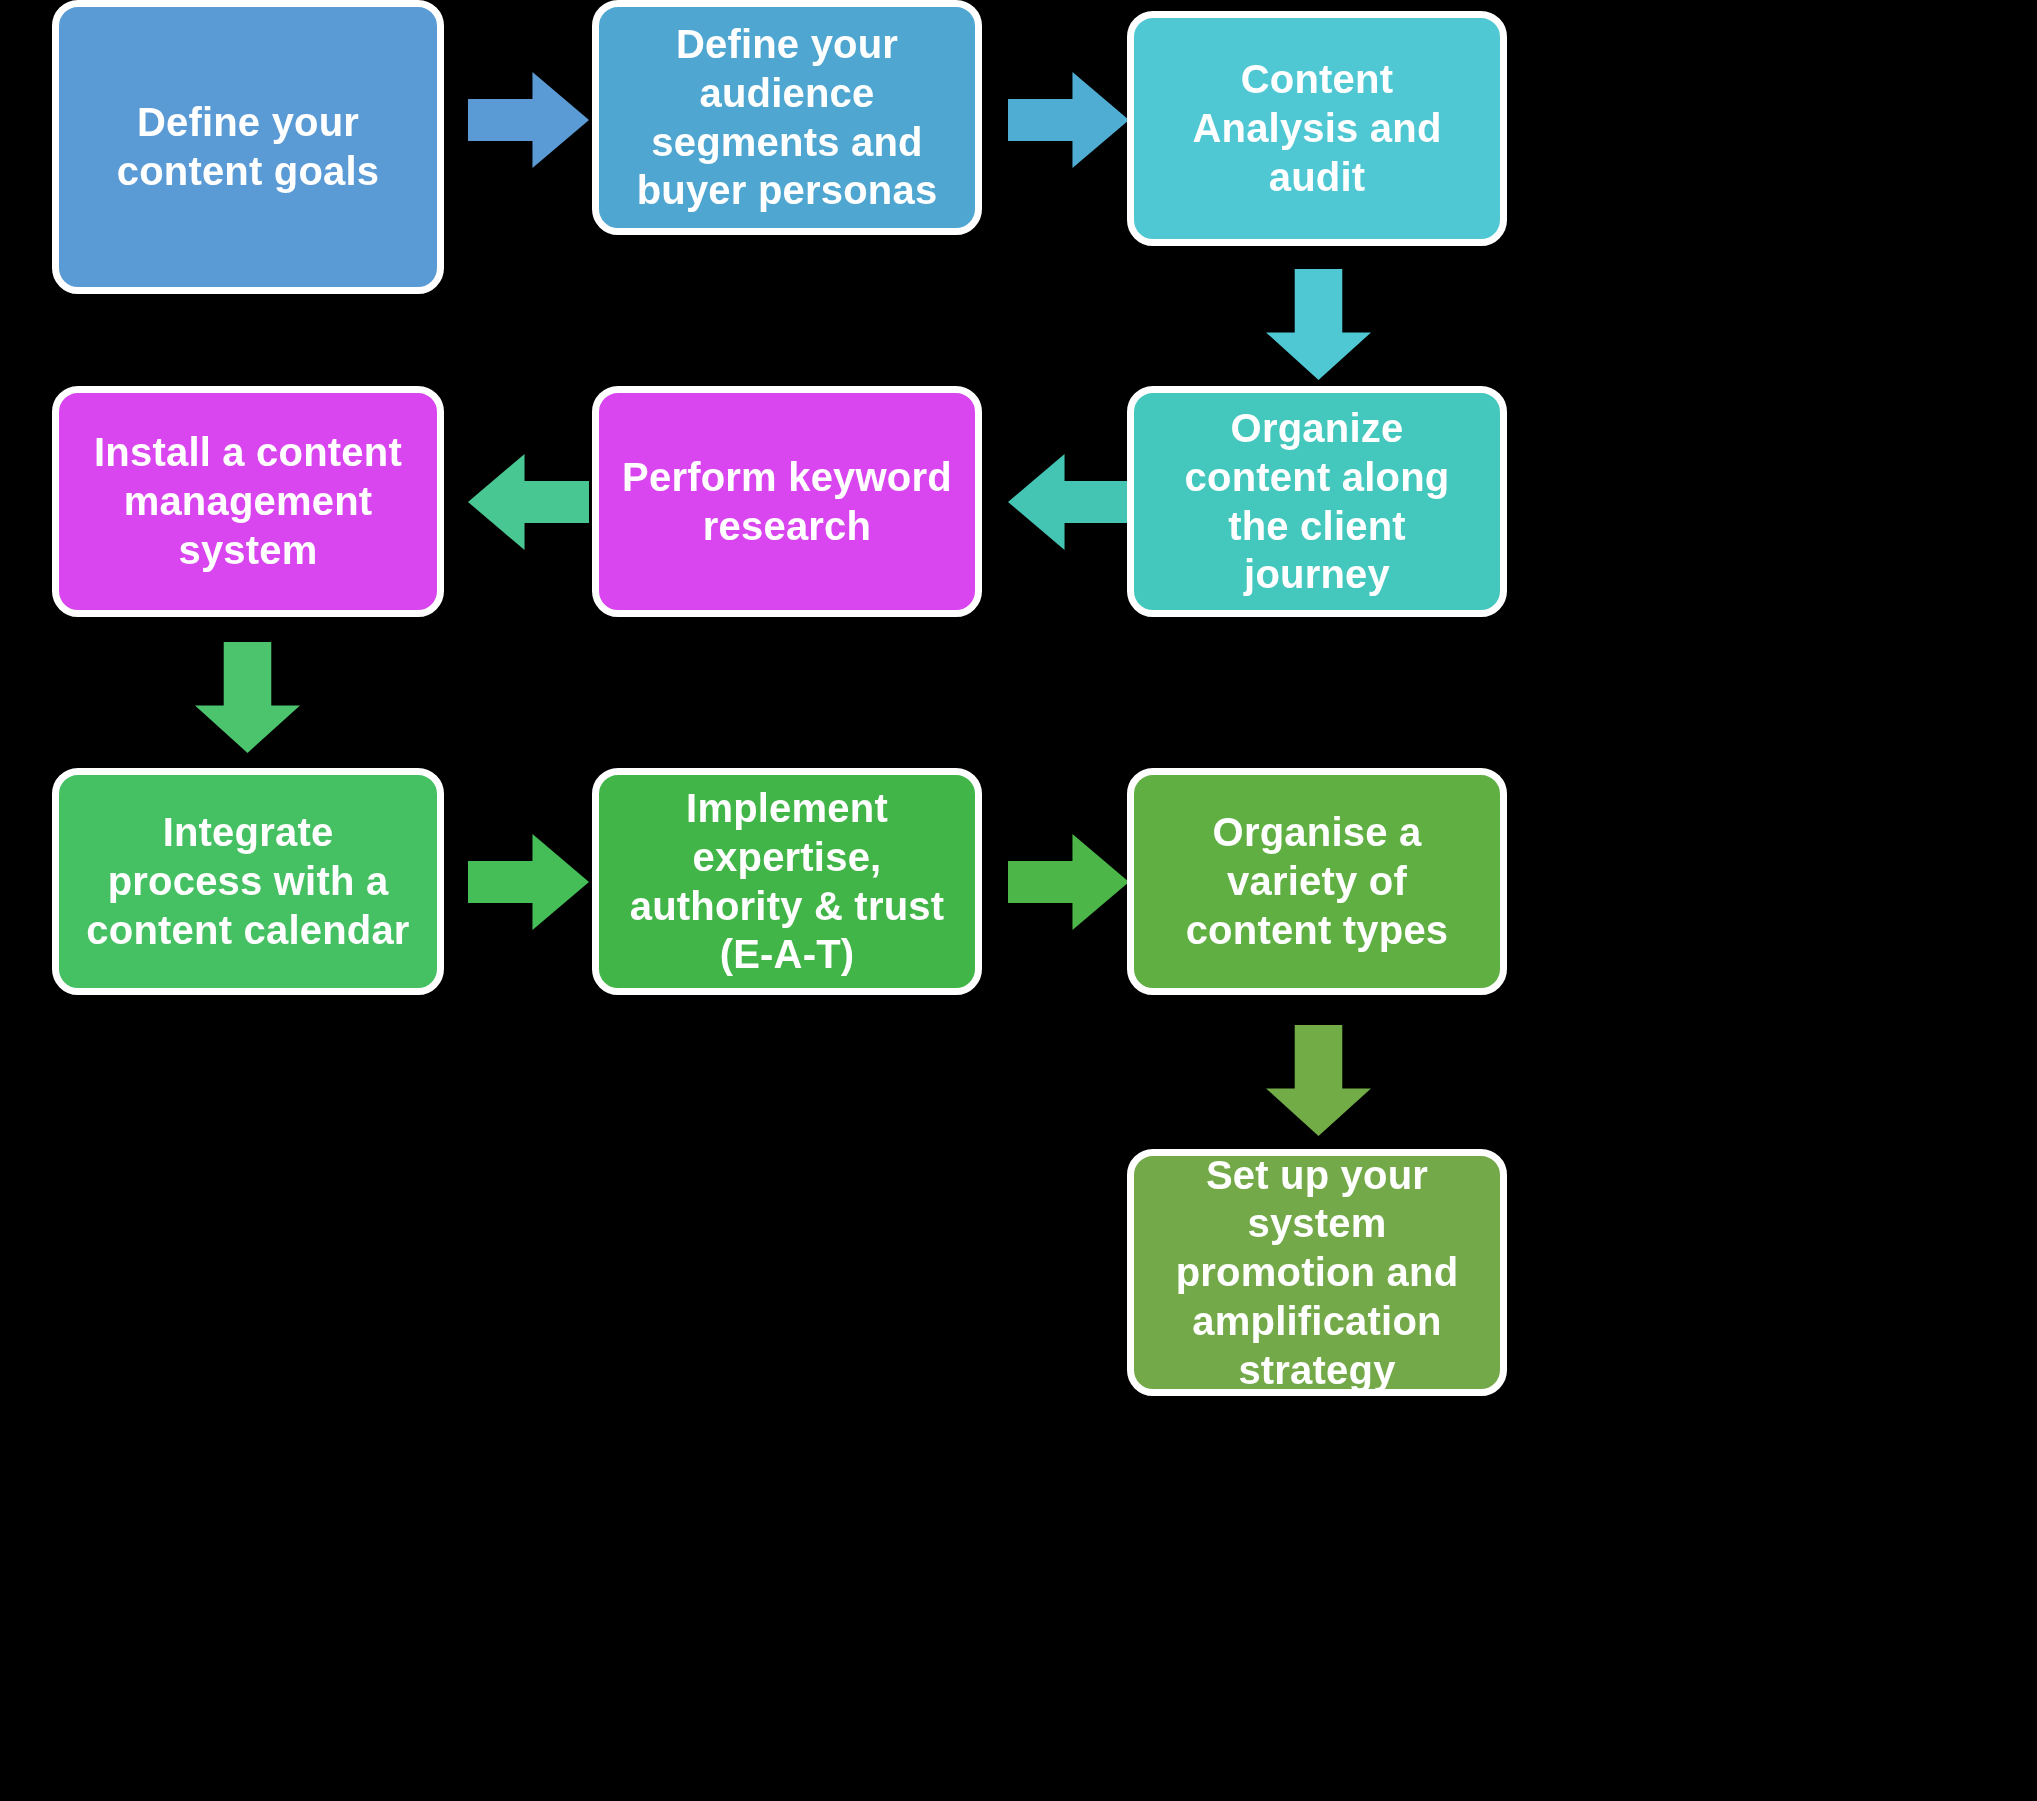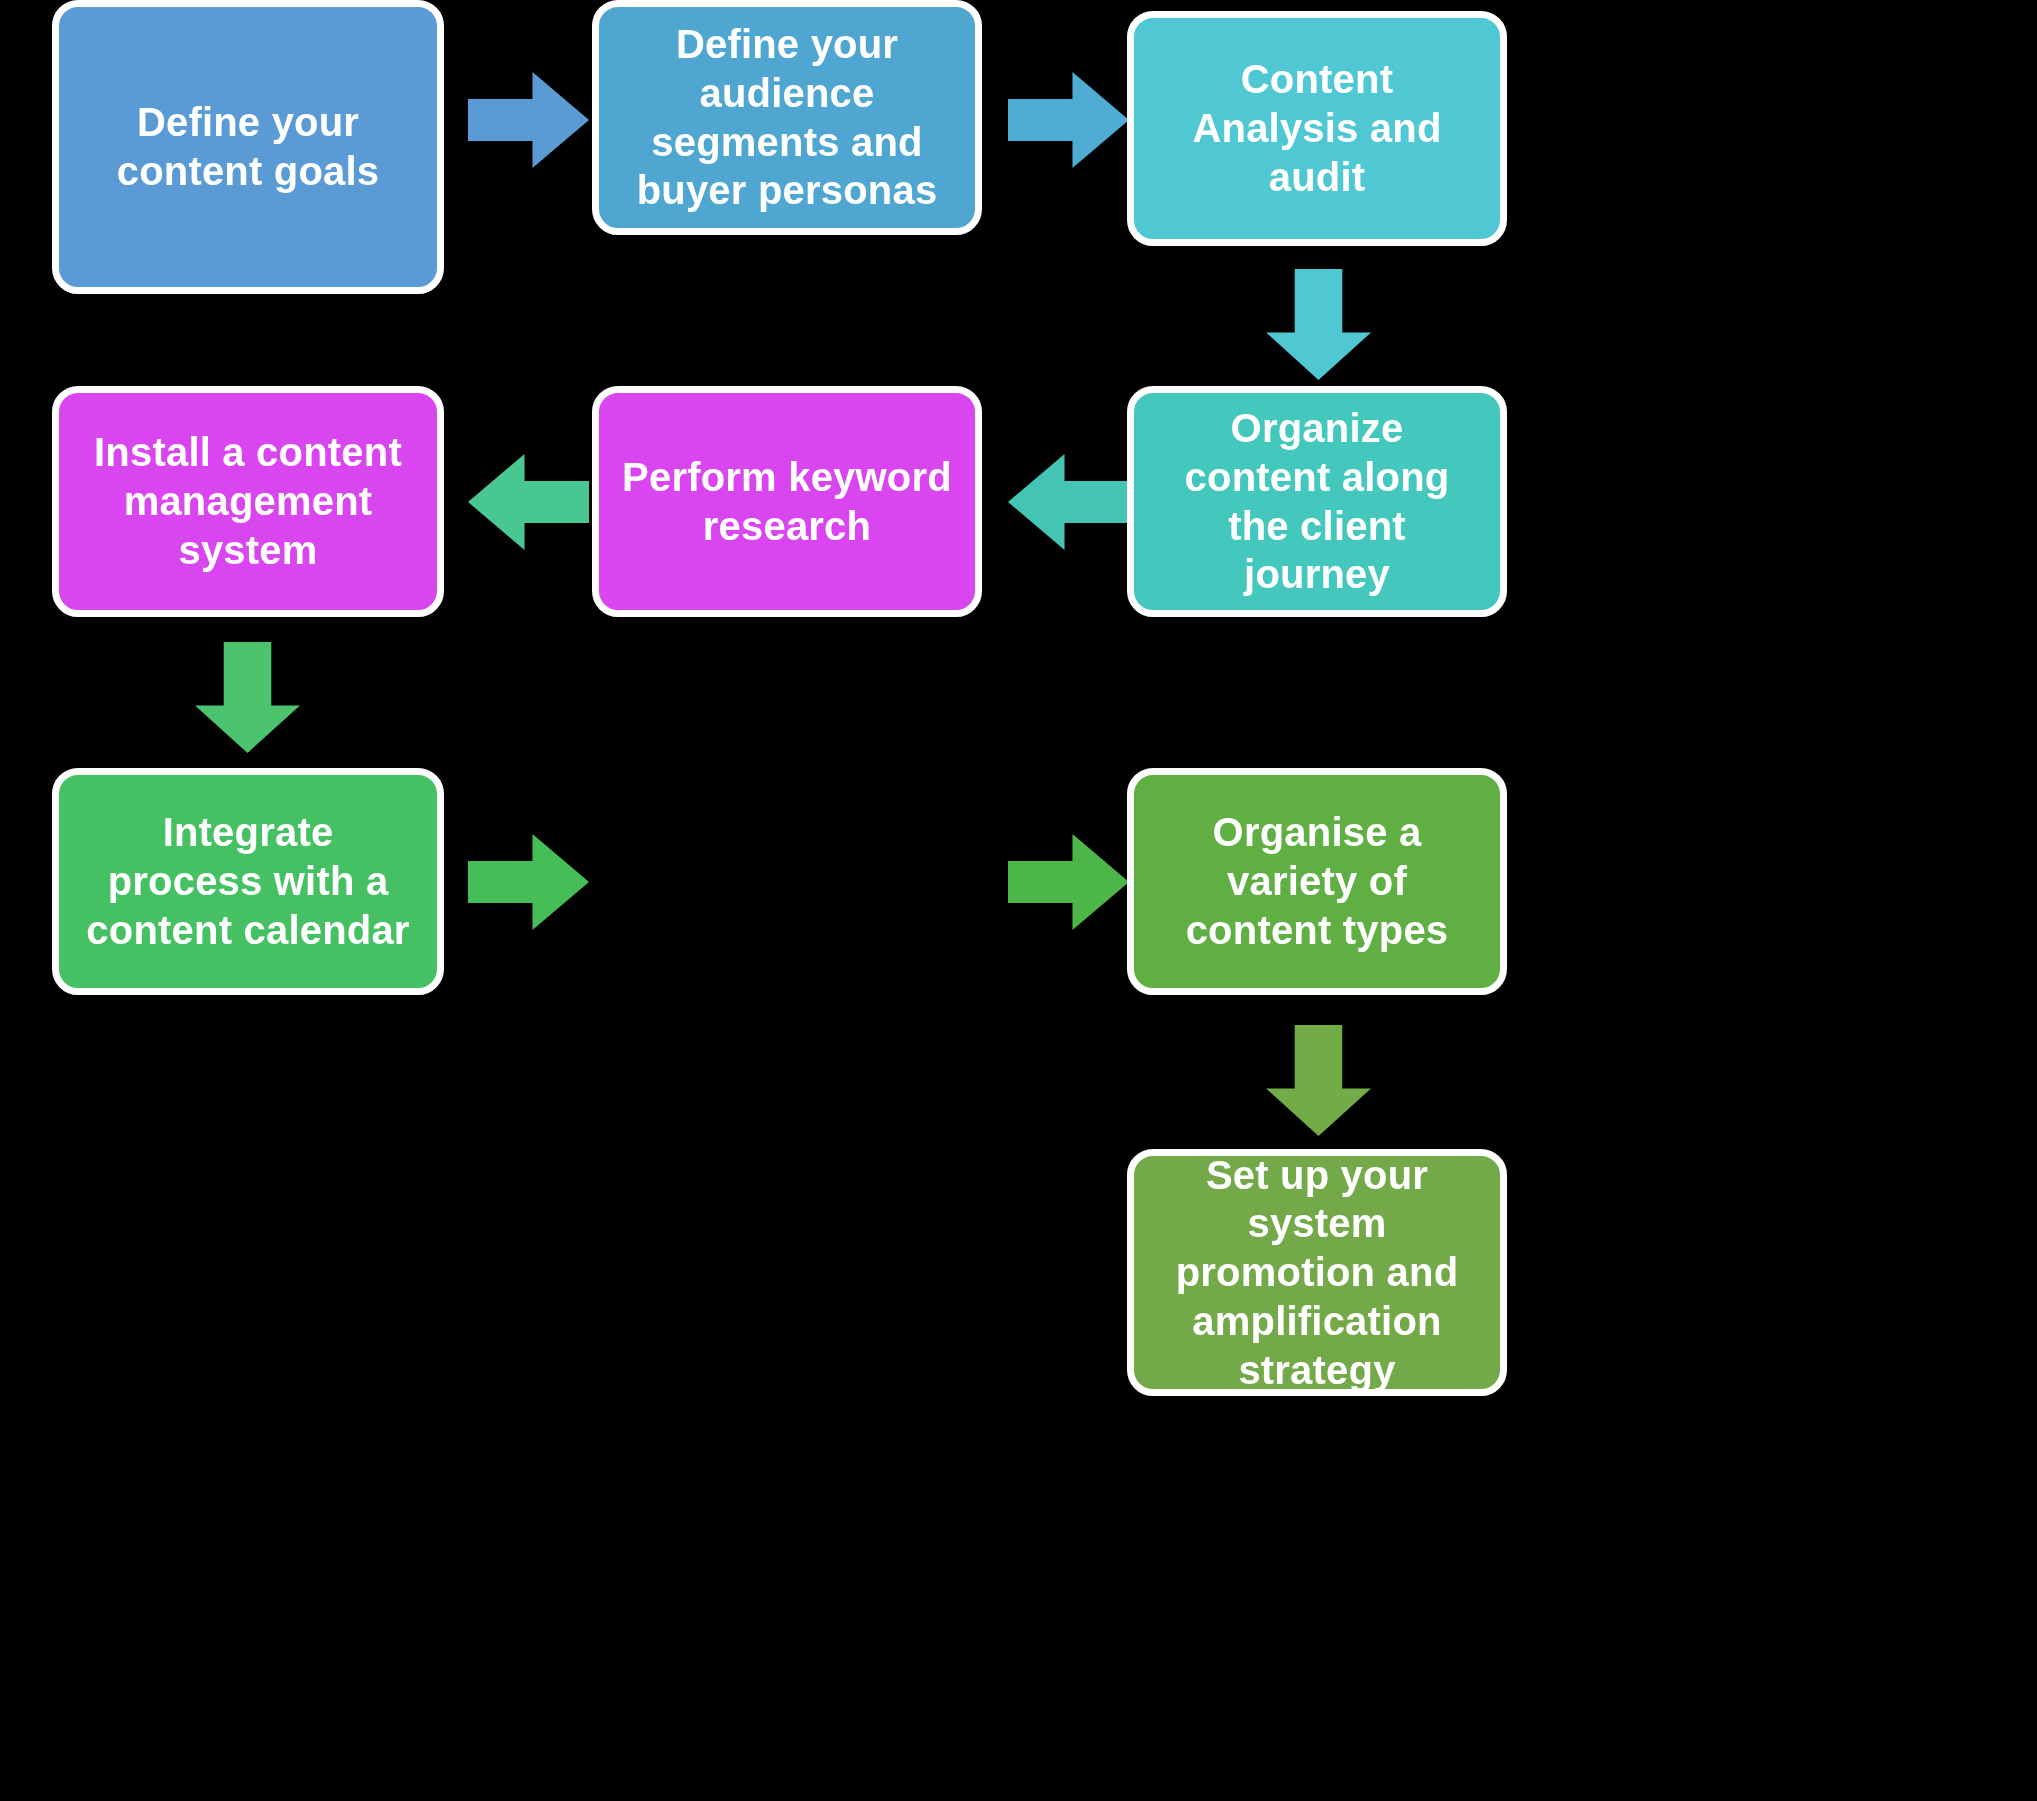--- a/index.html
+++ b/index.html
@@ -118,20 +118,23 @@
   <div class="node" style="left: 52px; top: 768px; width: 392px; height: 227px; background-color: rgb(69, 193, 99);">
     <span class="label">Integrate process with a content calendar</span>
   </div>
 
   <div class="arrow" style="left:468px; top:834px; width:121px; height:96px;">
     <svg viewBox="0 0 122 96" preserveAspectRatio="none">
       <polygon points="0,27 65,27 65,0 122,48 65,96 65,69 0,69" fill="#45BE57"></polygon>
     </svg>
   </div>
 
+  <div class="node" style="left: 592px; top: 768px; width: 390px; height: 227px; background-color: rgb(65, 181, 71);">
+    <span class="label">Implement expertise, authority &amp; trust (E-A-T)</span>
+  </div>
 
   <div class="arrow" style="left:1008px; top:834px; width:121px; height:96px;">
     <svg viewBox="0 0 122 96" preserveAspectRatio="none">
       <polygon points="0,27 65,27 65,0 122,48 65,96 65,69 0,69" fill="#4CB648"></polygon>
     </svg>
   </div>
 
   <div class="node" style="left: 1127px; top: 768px; width: 380px; height: 227px; background-color: rgb(95, 175, 67);">
     <span class="label">Organise a variety of content types</span>
   </div>

